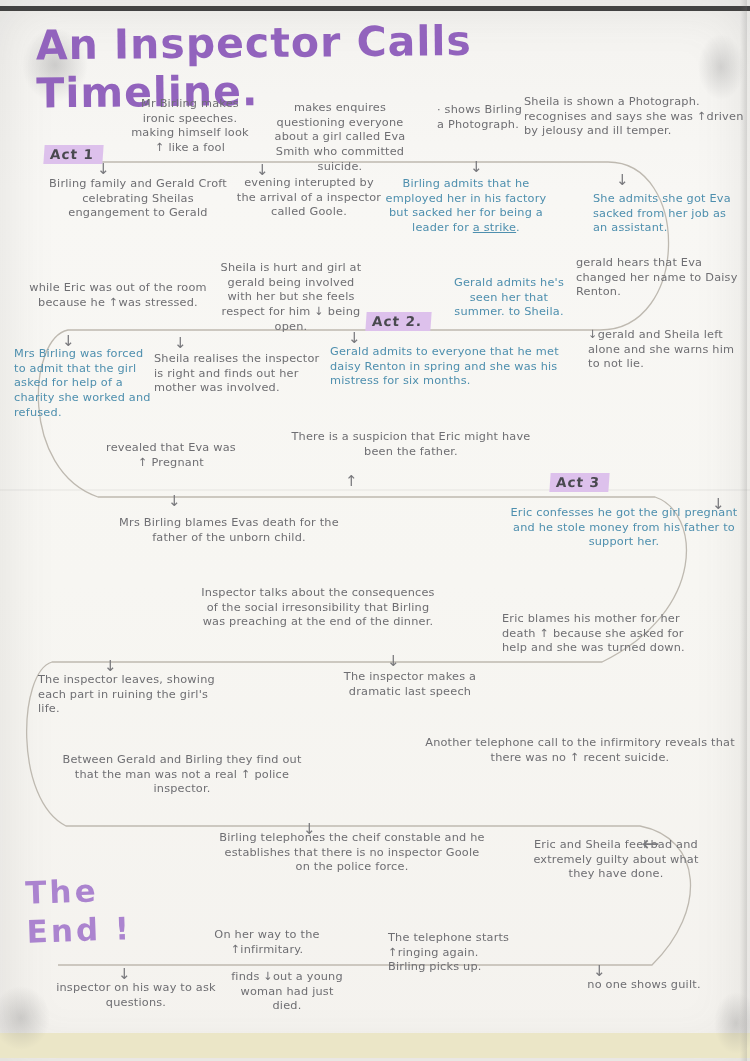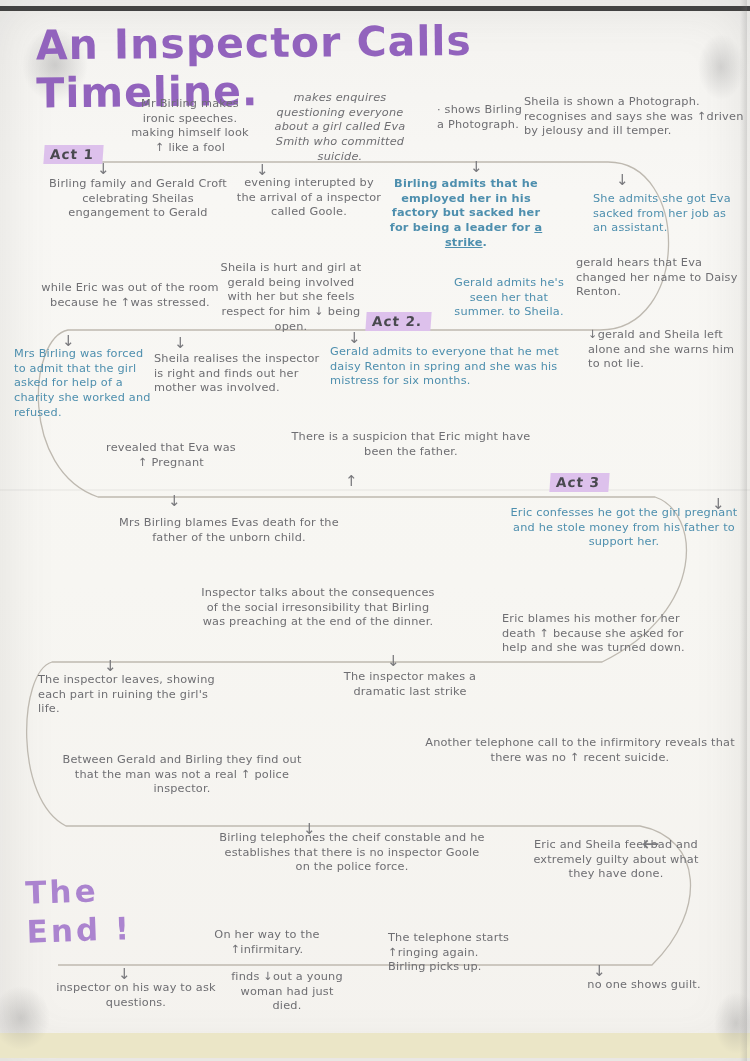--- a/index.html
+++ b/index.html
@@ -69,44 +69,44 @@
   <path d="M 58 162 H 608 C 690 162 690 330 600 330 H 68 C 28 338 20 470 98 497 H 655 C 700 512 708 610 602 662 H 52 C 18 672 14 800 66 826 H 640 C 702 838 708 910 652 965 H 58" fill="none" stroke="#beb9b0" stroke-width="1.3"></path>
 </svg>
 
 <div class="title">An Inspector Calls Timeline.</div>
 
 <div class="act" style="left:44px;top:145px;">Act 1</div>
 <div class="act" style="left:366px;top:312px;">Act 2.</div>
 <div class="act" style="left:550px;top:473px;">Act 3</div>
 
 <div class="note center" style="left:125px;top:97px;width:130px;">Mr Birling makes ironic speeches. making himself look ↑ like a fool</div>
-<div class="note center" style="left:272px;top:91px;width:136px;font-style:italic;">makes enquires questioning everyone about a girl called Eva Smith who committed suicide.</div>
+<div class="note center" style="left:272px;top:101px;width:136px;">makes enquires questioning everyone about a girl called Eva Smith who committed suicide.</div>
 <div class="note" style="left:437px;top:103px;width:86px;">· shows Birling a Photograph.</div>
 <div class="note" style="left:524px;top:95px;width:220px;">Sheila is shown a Photograph. recognises and says she was ↑driven by jelousy and ill temper.</div>
 <div class="note center" style="left:42px;top:177px;width:192px;">Birling family and Gerald Croft celebrating Sheilas engangement to Gerald</div>
 <div class="note center" style="left:233px;top:176px;width:152px;">evening interupted by the arrival of a inspector called Goole.</div>
-<div class="note center blue" style="left:383px;top:177px;width:166px;font-weight:bold;"><span>Birling admits that he employed her in his factory but sacked her for being a leader for </span><span class="u">a strike</span><span>.</span></div>
+<div class="note center blue" style="left:383px;top:177px;width:166px;"><span>Birling admits that he employed her in his factory but sacked her for being a leader for </span><span class="u">a strike</span><span>.</span></div>
 <div class="note blue" style="left:593px;top:192px;width:150px;">She admits she got Eva sacked from her job as an assistant.</div>
 <div class="note" style="left:576px;top:256px;width:174px;">gerald hears that Eva changed her name to Daisy Renton.</div>
 <div class="note" style="left:588px;top:328px;width:158px;">↓gerald and Sheila left alone and she warns him to not lie.</div>
 
-<div class="note center" style="left:36px;top:281px;width:188px;text-align:center;">while Eric was out of the room because he ↑was stressed.</div>
+<div class="note center" style="left:24px;top:281px;width:188px;text-align:center;">while Eric was out of the room because he ↑was stressed.</div>
 <div class="note center" style="left:220px;top:261px;width:142px;">Sheila is hurt and girl at gerald being involved with her but she feels respect for him ↓ being open.</div>
 <div class="note center blue" style="left:447px;top:276px;width:124px;">Gerald admits he's seen her that summer. to Sheila.</div>
 <div class="note blue" style="left:14px;top:347px;width:138px;">Mrs Birling was forced to admit that the girl asked for help of a charity she worked and refused.</div>
 <div class="note" style="left:154px;top:352px;width:172px;">Sheila realises the inspector is right and finds out her mother was involved.</div>
 <div class="note blue" style="left:330px;top:345px;width:240px;">Gerald admits to everyone that he met daisy Renton in spring and she was his mistress for six months.</div>
 <div class="note center" style="left:103px;top:441px;width:136px;">revealed that Eva was ↑ Pregnant</div>
 <div class="note center" style="left:283px;top:430px;width:256px;">There is a suspicion that Eric might have been the father.</div>
 
 <div class="note center" style="left:113px;top:516px;width:232px;">Mrs Birling blames Evas death for the father of the unborn child.</div>
 <div class="note center blue" style="left:502px;top:506px;width:244px;">Eric confesses he got the girl pregnant and he stole money from his father to support her.</div>
 <div class="note" style="left:502px;top:612px;width:192px;">Eric blames his mother for her death ↑ because she asked for help and she was turned down.</div>
 <div class="note center" style="left:198px;top:586px;width:240px;">Inspector talks about the consequences of the social irresonsibility that Birling was preaching at the end of the dinner.</div>
-<div class="note center" style="left:333px;top:670px;width:154px;">The inspector makes a dramatic last strike</div>
+<div class="note center" style="left:333px;top:670px;width:154px;">The inspector makes a dramatic last speech</div>
 <div class="note" style="left:38px;top:673px;width:186px;">The inspector leaves, showing each part in ruining the girl's life.</div>
 <div class="note center" style="left:58px;top:753px;width:248px;">Between Gerald and Birling they find out that the man was not a real ↑ police inspector.</div>
 <div class="note center" style="left:413px;top:736px;width:334px;">Another telephone call to the infirmitory reveals that there was no ↑ recent suicide.</div>
 
 <div class="note center" style="left:218px;top:831px;width:268px;text-align:center;">Birling telephones the cheif constable and he establishes that there is no inspector Goole on the police force.</div>
 <div class="the-end">The
 End !</div>
 <div class="note center" style="left:528px;top:838px;width:176px;">Eric and Sheila feel bad and extremely guilty about what they have done.</div>
 <div class="note center" style="left:183px;top:928px;width:168px;">On her way to the ↑infirmitary.</div>
 

